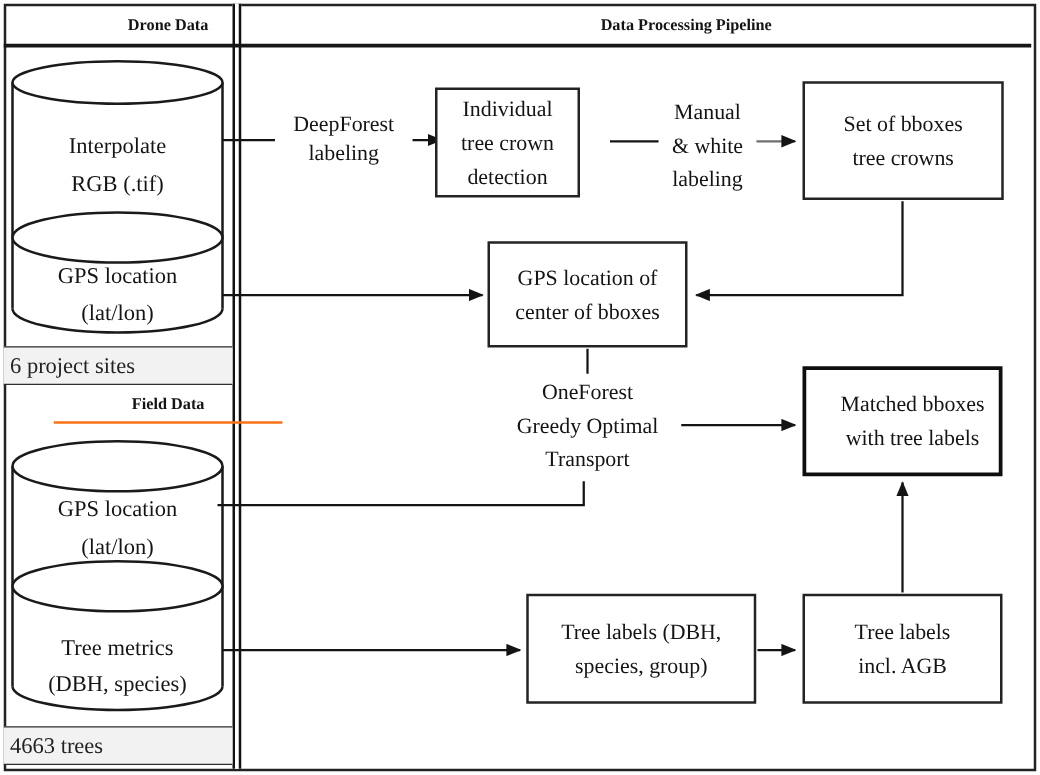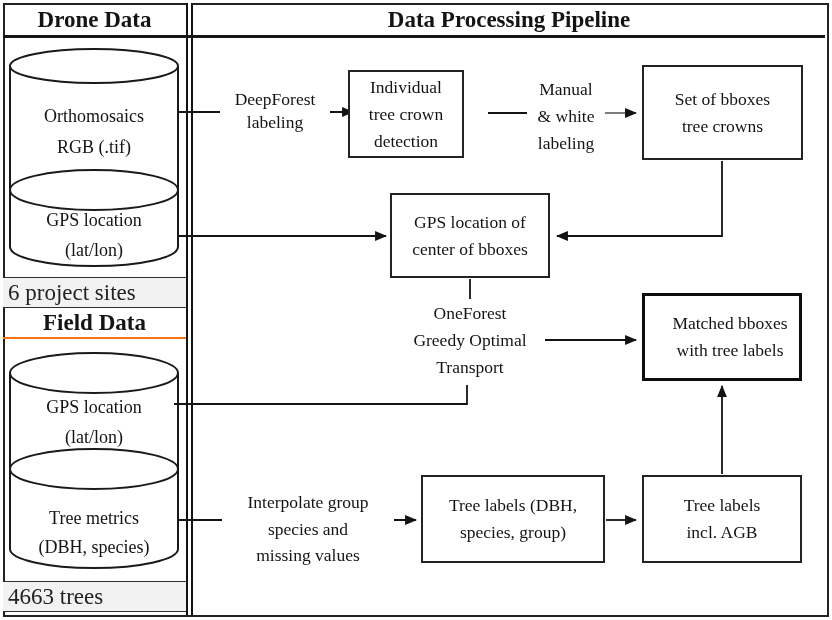--- a/index.html
+++ b/index.html
@@ -6,26 +6,26 @@
   .figure{
     position:relative;width:832px;height:620px;background:#fff;
     font-family:"Liberation Serif","DejaVu Serif",serif;color:#141414;overflow:hidden;
   }
   .frame{position:absolute;left:3px;top:3px;width:822px;height:610px;border:2.5px solid #222;background:transparent;}
   .hline{position:absolute;background:#161616;}
   .divider{position:absolute;left:186px;top:3px;width:7px;height:612px;background:#fff;
     border-left:2.5px solid #111;border-right:2.5px solid #111;box-sizing:border-box;}
   .hdr{
     position:absolute;display:flex;align-items:center;justify-content:center;
-    font-weight:bold;font-size:23px;white-space:pre-line;text-align:center;
+    font-weight:bold;font-size:13px;white-space:pre-line;text-align:center;margin-left:40px;
   }
   .note{
     position:absolute;left:3px;width:183px;height:31px;background:#f2f2f2;
     border-top:1.5px solid #2e2e2e;border-bottom:1.5px solid #2e2e2e;box-sizing:border-box;
-    font-size:23px;display:flex;align-items:center;padding-left:5px;color:#222;
+    font-size:18px;display:flex;align-items:center;padding-left:5px;color:#222;
   }
   .box{
     position:absolute;background:#fff;border:2px solid #232323;box-sizing:border-box;
     display:flex;align-items:center;justify-content:center;text-align:center;
     font-size:17.5px;line-height:27px;z-index:3;
   }
   .box.bold-border{border-width:3px;border-color:#0e0e0e;}
   .lbl{
     position:absolute;display:flex;align-items:center;justify-content:center;text-align:center;
     font-size:17.5px;z-index:3;
@@ -84,21 +84,21 @@
   <div class="divider"></div>
   <div class="hline" style="left:3px;top:35px;width:822px;height:2.5px;"></div>
 
   <div class="hdr" style="left:3px;top:6px;width:183px;height:28px;">
     <span class="txt">Drone Data</span>
   </div>
   <div class="hdr" style="left:193px;top:6px;width:632px;height:28px;">
     <span class="txt">Data Processing Pipeline</span>
   </div>
 
-  <div class="cyltext" style="left:10px;top:101px;width:168px;line-height:31px;">Orthomosaics
+  <div class="cyltext" style="left:10px;top:101px;width:168px;line-height:31px;">Interpolate
 RGB (.tif)</div>
   <div class="cyltext" style="left:10px;top:205px;width:168px;line-height:30px;">GPS location
 (lat/lon)</div>
 
   <div class="note" style="top:277px;">
     <span class="txt">6 project sites</span>
   </div>
 
   <div class="hdr" style="left:3px;top:308px;width:183px;height:31px;border-bottom:2px solid #f97316;box-sizing:border-box;">
     <span class="txt">Field Data</span>
@@ -146,19 +146,14 @@
   <div class="lbl onwhite" style="left:527px;top:74px;width:78px;height:84px;line-height:27px;">
     <span class="txt">Manual
 &amp; white
 labeling</span>
   </div>
   <div class="lbl" style="left:390px;top:299px;width:160px;height:82px;line-height:27px;">
     <span class="txt">OneForest
 Greedy Optimal
 Transport</span>
   </div>
-  <div class="lbl onwhite" style="left:222px;top:489px;width:172px;height:80px;line-height:26.5px;">
-    <span class="txt">Interpolate group
-species and
-missing values</span>
-  </div>
 
 </div>
 
 </body></html>

